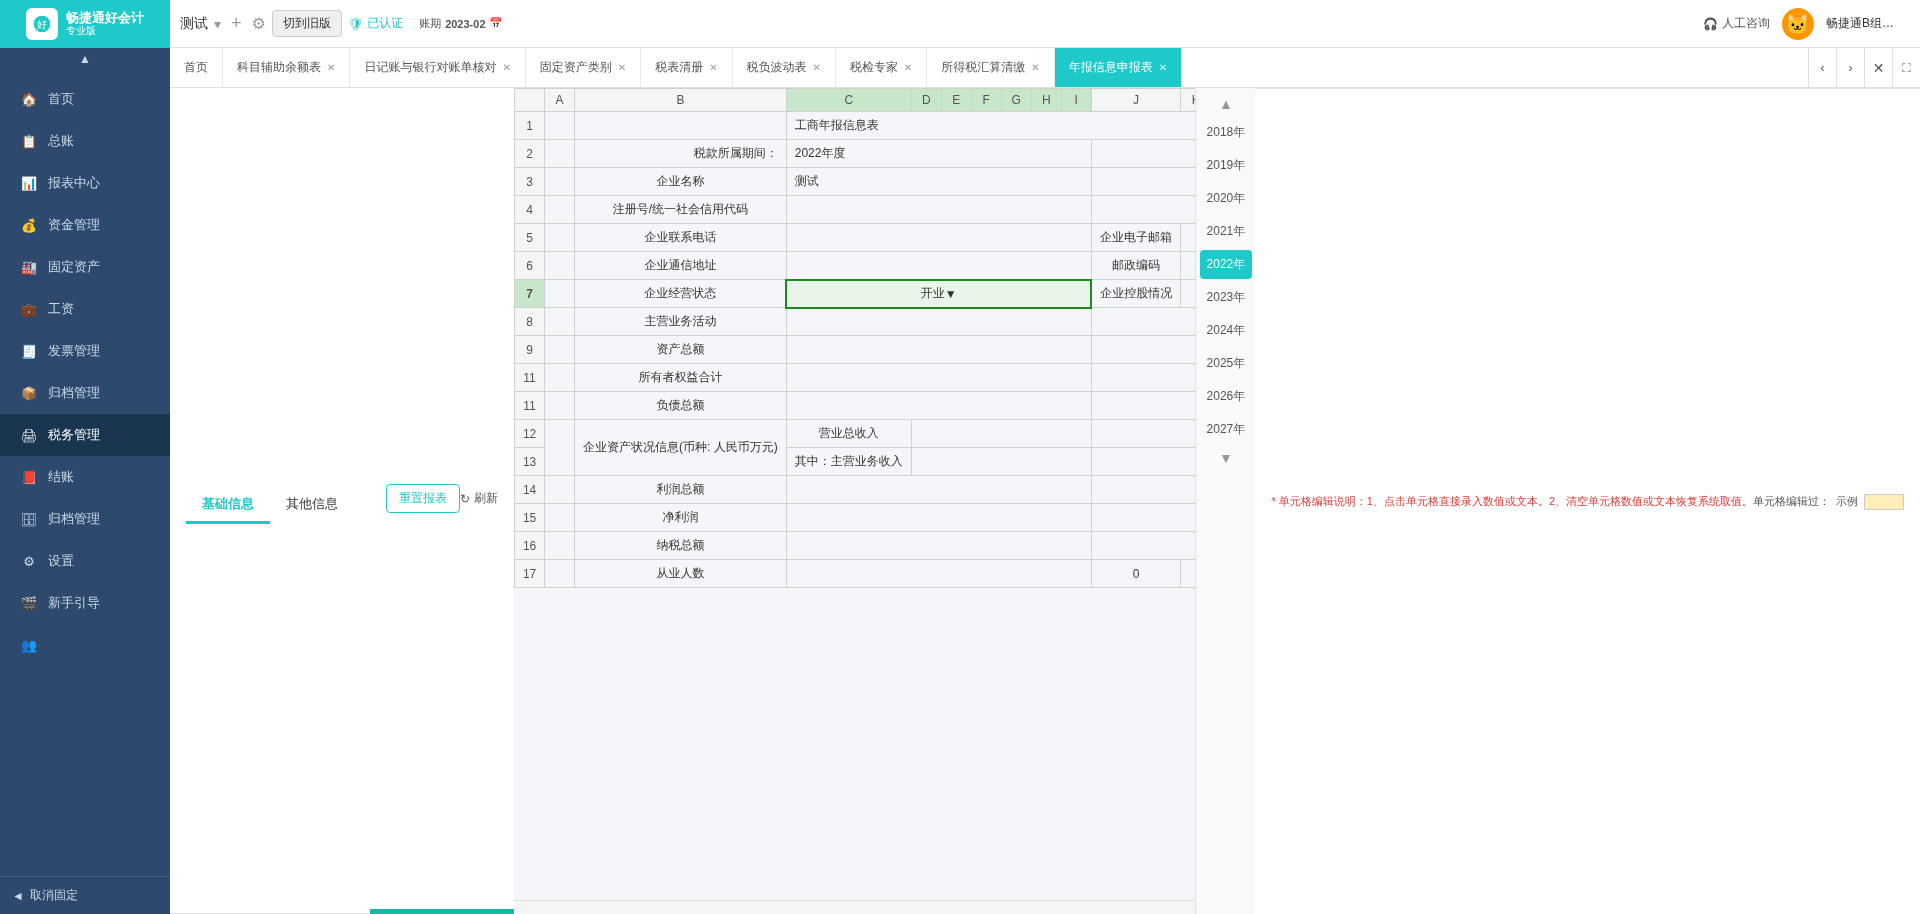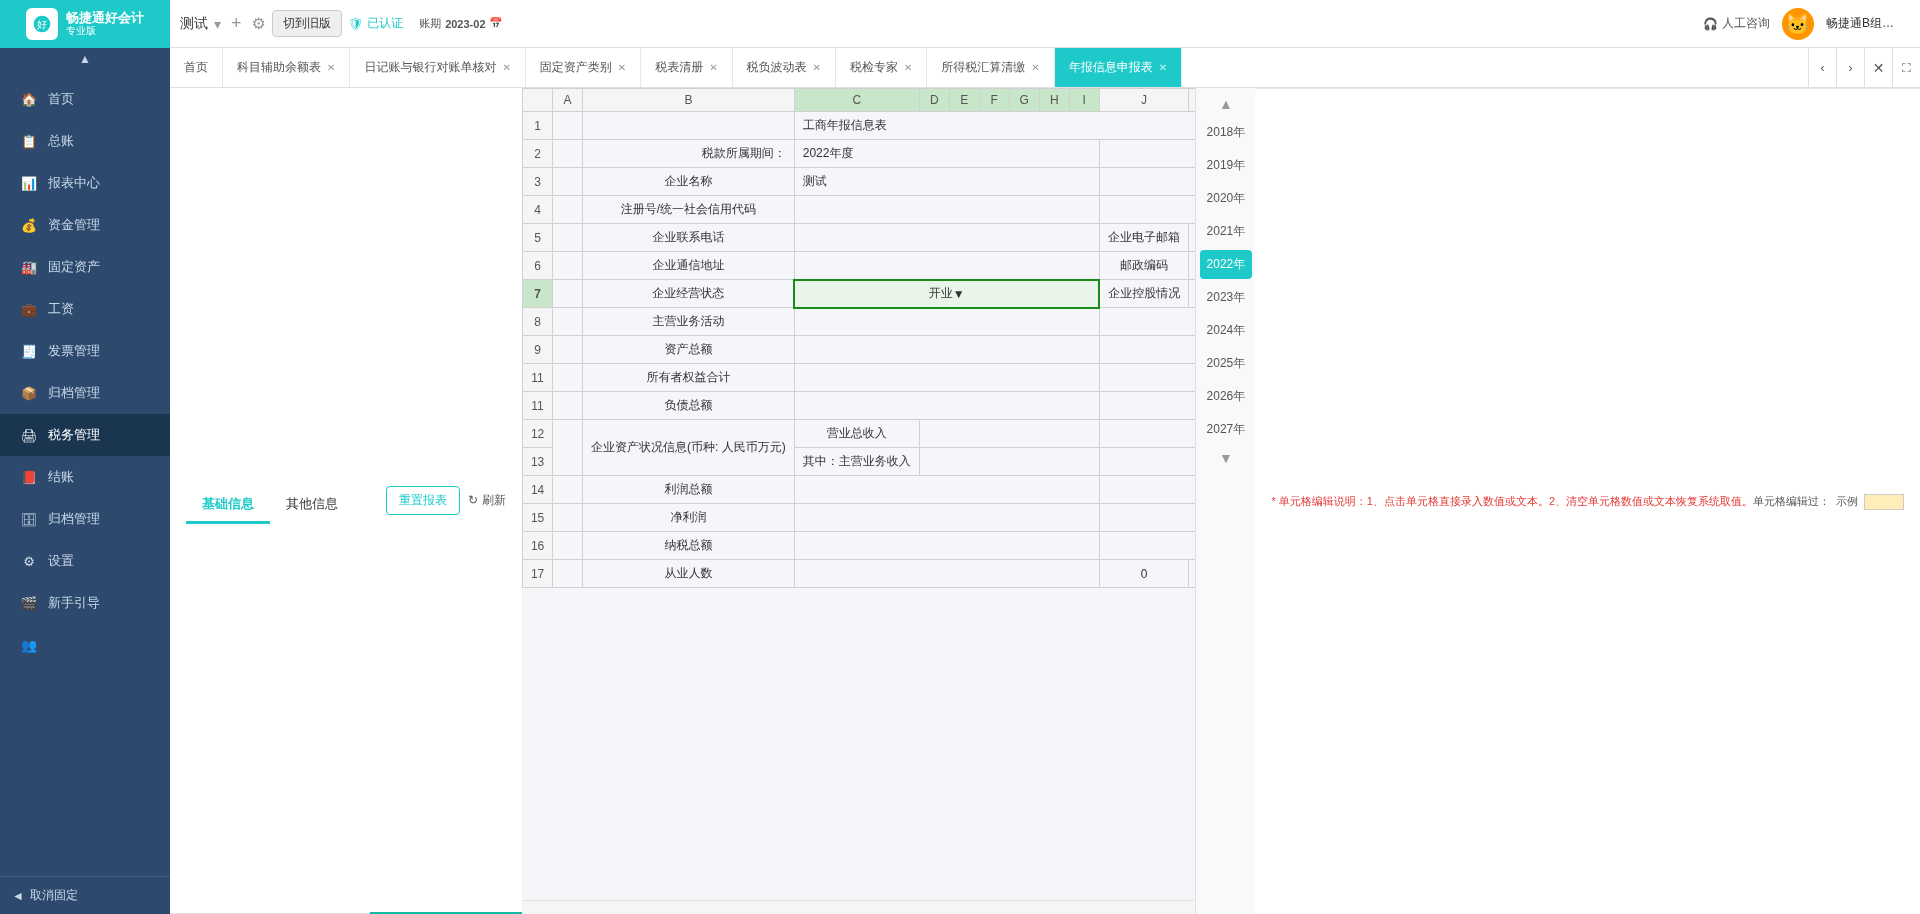--- a/index.html
+++ b/index.html
@@ -50,21 +50,21 @@
 
     
     .page-content { flex: 1; display: flex; flex-direction: row; overflow: hidden; padding: 0; }
 
     
     .sub-tab-bar { display: flex; align-items: center; padding: 10px 16px 0; background: #fff; border-bottom: 1px solid #e0e0e0; gap: 0; flex-shrink: 0; }
     .sub-tab { padding: 8px 16px; cursor: pointer; color: #333; font-size: 13px; border-bottom: 3px solid transparent; }
     .sub-tab.active { color: #1ec9c9; border-bottom-color: #1ec9c9; font-weight: bold; }
 
     
-    .toolbar { display: flex; align-items: center; justify-content: flex-end; padding: 8px 16px; background: #fff; border-bottom: 2px solid #14b8a6; gap: 8px; flex-shrink: 0; }
+    .toolbar { display: flex; align-items: center; justify-content: flex-end; padding: 8px 16px; background: #fff; border-bottom: 5px solid #14b8a6; gap: 0; flex-shrink: 0; }
     .toolbar-btn { display: flex; align-items: center; gap: 4px; padding: 5px 12px; border: 1px solid #1ec9c9; border-radius: 4px; color: #1ec9c9; font-size: 12px; cursor: pointer; background: #fff; }
     .refresh-btn { display: flex; align-items: center; gap: 4px; color: #555; font-size: 12px; cursor: pointer; }
 
     
     .spreadsheet-container { display: flex; flex: 1; overflow: hidden; }
 
     
     .year-sidebar { width: 60px; background: #f8f9fa; border-left: 1px solid #e0e0e0; display: flex; flex-direction: column; align-items: center; padding: 4px 0; overflow-y: auto; flex-shrink: 0; }
     .year-item { width: 52px; padding: 6px 4px; text-align: center; font-size: 12px; color: #555; cursor: pointer; border-radius: 4px; margin: 2px 0; }
     .year-item.active { background: #1ec9c9; color: #fff; border-radius: 4px; }

